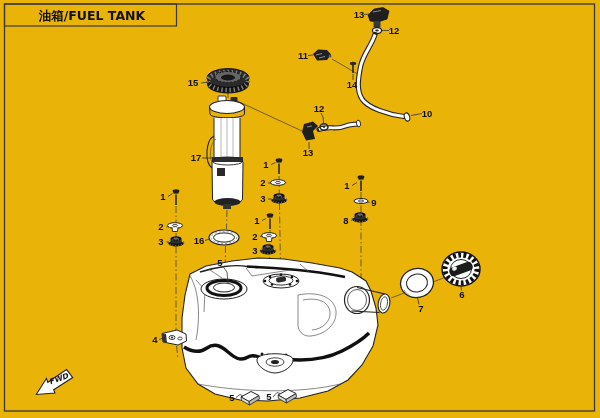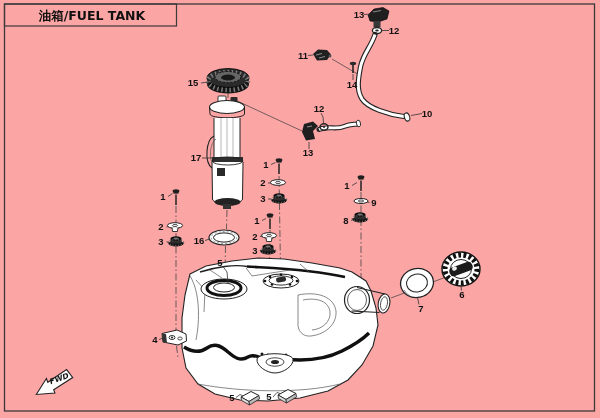--- a/index.html
+++ b/index.html
@@ -1,16 +1,16 @@
 <!DOCTYPE html>
 <html><head>
 <meta charset="utf-8">
 <style>
   html,body{margin:0;padding:0;background:#fff;}
-  .page{width:600px;height:418px;position:relative;background:#fca5a5;overflow:hidden;
+  .page{width:600px;height:418px;position:relative;background:#eab308;overflow:hidden;
         font-family:"Liberation Sans", sans-serif;}
   svg{display:block;}
   .co{font-family:"Liberation Sans", sans-serif;font-size:9.5px;font-weight:bold;fill:#111;}
   .title-t{font-family:"DejaVu Sans","Liberation Sans",sans-serif;font-size:12.5px;font-weight:bold;fill:#111;}
   .fwd-t{font-family:"DejaVu Sans","Liberation Sans",sans-serif;font-size:7.5px;font-weight:bold;font-style:italic;fill:#111;}
 </style>
 </head>
 <body>
 
 <div class="page">

